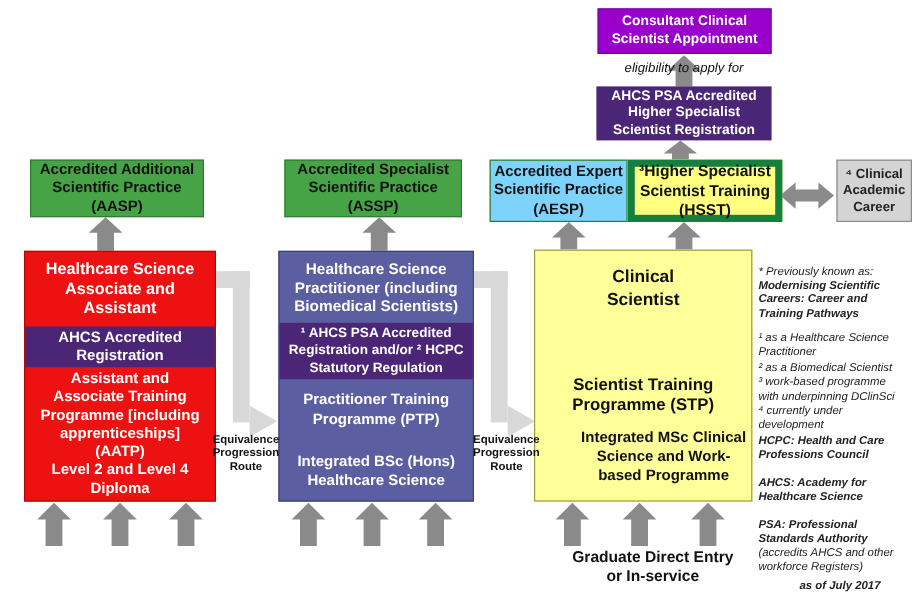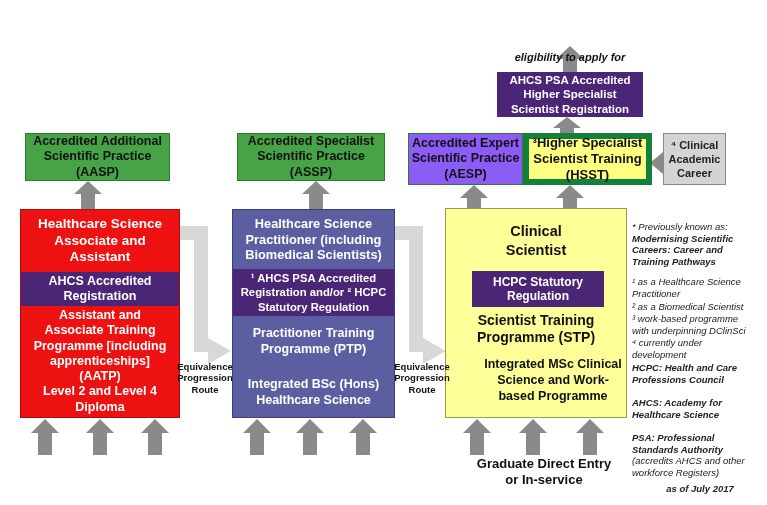--- a/index.html
+++ b/index.html
@@ -12,21 +12,21 @@
   .ctr{display:flex;align-items:center;justify-content:center;text-align:center;}
   
   .consultant{background:#9900cc;color:#fff;font-weight:bold;font-size:11.5px;line-height:1.3;border:1px solid #7a00a3;}
   .purpleband{background:#4b2576;color:#fff;font-weight:bold;}
   .greenbox{background:#46a346;color:#111;font-weight:bold;font-size:12.5px;line-height:1.22;border:1px solid #2e7d2e;}
   .hsstbox{background:#ffff80;color:#111;font-weight:bold;font-size:13px;line-height:1.25;border:6px solid #15803d;}
   .graybox{background:#d4d4d4;color:#222;font-weight:bold;font-size:11px;line-height:1.3;border:1px solid #8a8a8a;}
   .redcol{background:#ee1111;border:1px solid #b00b0b;display:flex;flex-direction:column;color:#fff;}
   .bluecol{background:#5b5fa1;border:1px solid #3e4273;display:flex;flex-direction:column;color:#fff;}
   .yellowcol{background:#ffff99;border:1px solid #9a9a40;color:#111;}
-  .eligibility{font-style:italic;font-weight:bold;font-size:11px;color:#111;}
+  .eligibility{font-style:italic;font-weight:normal;font-size:11px;color:#111;}
   .equivlabel{font-weight:bold;font-size:9.5px;line-height:1.2;color:#111;}
   .entrylabel{font-weight:bold;font-size:13px;line-height:1.2;color:#111;}
   .note{font-style:italic;font-size:9.5px;line-height:1.22;color:#222;}
   .note b{font-weight:bold;}
   .flow-arrow{fill:#8a8a8a;}
   .equiv-arrow{fill:#d8d8d8;}
   svg.arrows{position:absolute;left:0;top:0;}
 </style>
 </head>
 <body>
@@ -59,44 +59,46 @@
     <polygon class="flow-arrow" points="250,455 250,433 243,433 257,419 271,433 264,433 264,455"></polygon>
     <polygon class="flow-arrow" points="303,455 303,433 296,433 310,419 324,433 317,433 317,455"></polygon>
     <polygon class="flow-arrow" points="356,455 356,433 349,433 363,419 377,433 370,433 370,455"></polygon>
     <polygon class="flow-arrow" points="470,455 470,433 463,433 477,419 491,433 484,433 484,455"></polygon>
     <polygon class="flow-arrow" points="526,455 526,433 519,433 533,419 547,433 540,433 540,455"></polygon>
     <polygon class="flow-arrow" points="583,455 583,433 576,433 590,419 604,433 597,433 597,455"></polygon>
 
     <polygon class="flow-arrow" points="650,163 663,152 663,158 682,158 682,152 695,163 682,174 682,168 663,168 663,174"></polygon>
   </svg>
 
+  <div class="abs ctr txt consultant" style="left: 498px; top: 7px; width: 145px; height: 38px; background-color: rgb(153, 0, 204);">Consultant  Clinical
+Scientist   Appointment</div>
 
   <div class="abs ctr eligibility" style="left:500px;top:49px;width:140px;height:16px;">eligibility to apply for</div>
 
   <div class="abs ctr txt purpleband" style="left: 497px; top: 72px; width: 146px; height: 45px; font-size: 11.5px; line-height: 1.25; background-color: rgb(75, 37, 118);">AHCS PSA Accredited
 Higher Specialist
 Scientist Registration</div>
 
   <div class="abs ctr txt greenbox" style="left: 25px; top: 133px; width: 145px; height: 48px; background-color: rgb(70, 163, 70);">Accredited Additional
 Scientific Practice
 (AASP)</div>
 
   <div class="abs ctr txt greenbox" style="left: 237px; top: 133px; width: 148px; height: 48px; background-color: rgb(70, 163, 70);">Accredited Specialist
 Scientific Practice
 (ASSP)</div>
 
-  <div class="abs ctr txt greenbox" style="left: 408px; top: 133px; width: 115px; height: 52px; background-color: #8b5cf6;">Accredited Expert
+  <div class="abs ctr txt greenbox" style="left: 408px; top: 133px; width: 115px; height: 52px; background-color: #7dd3fc;">Accredited Expert
 Scientific Practice
 (AESP)</div>
 
   <div class="abs ctr txt hsstbox" style="left: 523px; top: 133px; width: 129px; height: 52px; background-color: rgb(255, 255, 128);">³Higher Specialist
 Scientist Training
 (HSST)</div>
 
-  <div class="abs ctr txt graybox" style="left: 663px; top: 133px; width: 63px; height: 52px; background-color: rgb(212, 212, 212);">⁴ Clinical
+  <div class="abs ctr txt graybox" style="left: 697px; top: 133px; width: 63px; height: 52px; background-color: rgb(212, 212, 212);">⁴ Clinical
 Academic
 Career</div>
 
   <div class="abs redcol" style="left: 20px; top: 209px; width: 160px; height: 209px; background-color: rgb(238, 17, 17);">
     <div class="ctr txt" style="height:62px;font-weight:bold;font-size:13.5px;line-height:1.25;">Healthcare Science
 Associate and
 Assistant</div>
     <div class="ctr txt purpleband" style="height: 34px; font-size: 12.5px; line-height: 1.2; background-color: rgb(75, 37, 118);">AHCS Accredited
 Registration</div>
     <div class="ctr txt" style="flex:1;font-weight:bold;font-size:12.5px;line-height:1.22;">Assistant  and
@@ -117,22 +119,20 @@
 Statutory Regulation</div>
     <div class="ctr txt" style="height:52px;font-weight:bold;font-size:12.5px;line-height:1.25;">Practitioner  Training
 Programme  (PTP)</div>
     <div class="ctr txt" style="flex:1;font-weight:bold;font-size:12.5px;line-height:1.25;">Integrated  BSc  (Hons)
 Healthcare  Science</div>
   </div>
 
   <div class="abs yellowcol" style="left: 445px; top: 208px; width: 182px; height: 210px; background-color: rgb(255, 255, 153);">
     <div class="abs ctr txt" style="left:0;top:6px;width:100%;height:52px;font-weight:bold;font-size:14.5px;line-height:1.3;">Clinical
 Scientist</div>
-    <div class="abs ctr txt purpleband" style="left: 26px; top: 62px; width: 132px; height: 36px; font-size: 12px; line-height: 1.2; background-color: rgb(75, 37, 118);">HCPC Statutory
-Regulation</div>
     <div class="abs ctr txt" style="left:0;top:100px;width:100%;height:40px;font-weight:bold;font-size:14px;line-height:1.25;">Scientist Training
 Programme (STP)</div>
     <div class="abs ctr txt" style="left:0;top:142px;width:100%;height:58px;font-weight:bold;font-size:12.5px;line-height:1.3;padding-left:34px;">Integrated  MSc  Clinical
 Science  and  Work-
 based  Programme</div>
   </div>
 
   <div class="abs ctr txt equivlabel" style="left:168px;top:358px;width:74px;height:40px;">Equivalence
 Progression
 Route</div>

